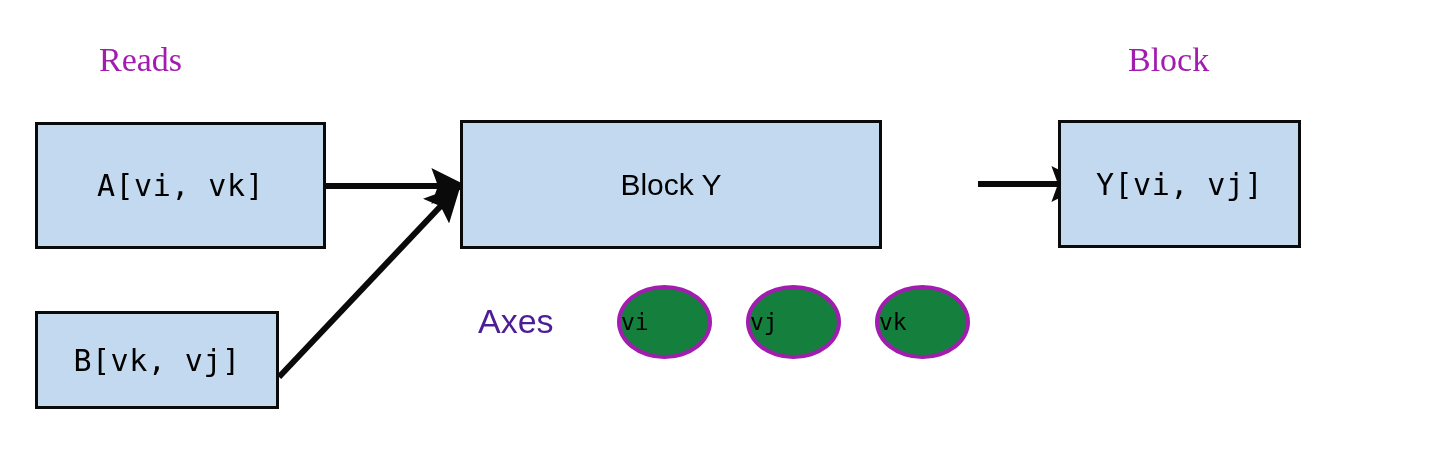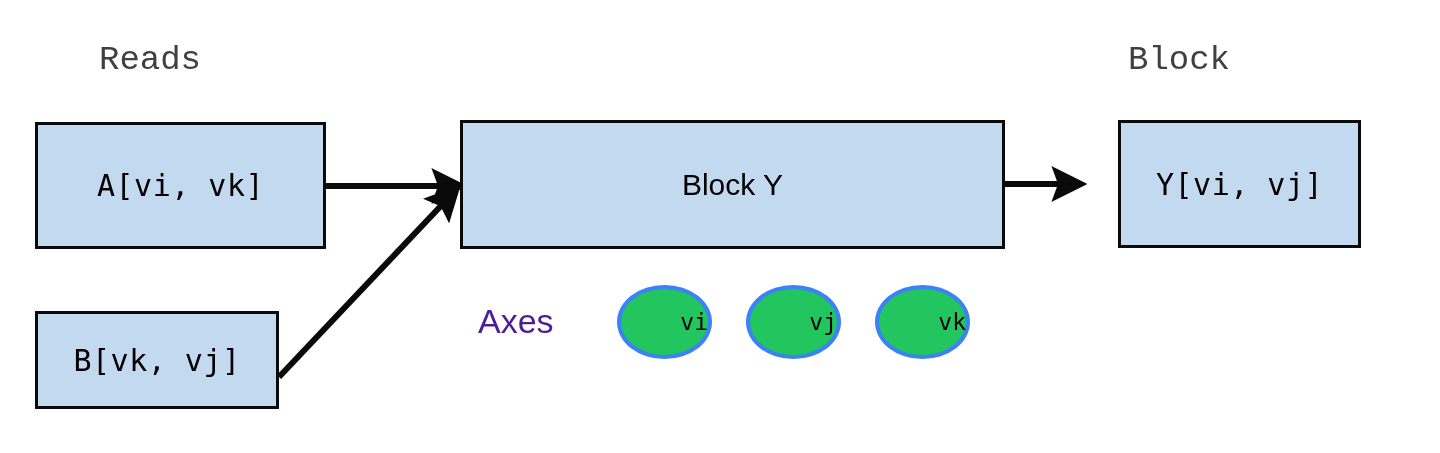--- a/index.html
+++ b/index.html
@@ -41,41 +41,41 @@
     white-space: pre;
   }
   .node-label-sans {
     font-family: "Liberation Sans", sans-serif;
     font-size: 30px;
     color: #000000;
     white-space: pre;
   }
   .section-label {
     position: absolute;
-    font-family: Liberation Mono, monospace;
+    font-family: Liberation Serif, serif;
     font-size: 34px;
-    color: #404040;
+    color: #a21caf;
     white-space: pre;
   }
   .axes-label {
     position: absolute;
     font-family: "Liberation Sans", sans-serif;
     font-size: 34px;
     color: #4c1d95;
     white-space: pre;
   }
   .axis-ellipse {
     position: absolute;
     box-sizing: border-box;
-    background: #22c55e;
-    border: 4px solid #3b82f6;
+    background: #15803d;
+    border: 4px solid #a21caf;
     border-radius: 50%;
     display: flex;
     align-items: center;
-    justify-content: flex-end;
+    justify-content: flex-start;
   }
   .axis-ellipse-label {
     font-family: "DejaVu Sans Mono", "Liberation Mono", monospace;
     font-size: 23px;
     color: #000000;
     white-space: pre;
   }
   .watermark {
     position: absolute;
     font-family: "DejaVu Sans", sans-serif;
@@ -106,25 +106,25 @@
   <div class="section-label" style="left:1128px; top:41px;">Block</div>
 
   <div class="node-box" style="left:35px; top:122px; width:291px; height:127px;">
     <span class="node-label-mono">A[vi, vk]</span>
   </div>
 
   <div class="node-box" style="left:35px; top:311px; width:244px; height:98px;">
     <span class="node-label-mono">B[vk, vj]</span>
   </div>
 
-  <div class="node-box" style="left:460px; top:120px; width:545px; height:129px;">
+  <div class="node-box" style="left:460px; top:120px; width:422px; height:129px;">
     <span class="node-label-sans">Block Y</span>
   </div>
 
-  <div class="node-box" style="left:1118px; top:120px; width:243px; height:128px;text-align:center;">
+  <div class="node-box" style="left:1058px; top:120px; width:243px; height:128px;text-align:center;">
     <span class="node-label-mono">Y[vi, vj]</span>
   </div>
 
   <div class="axes-label" style="left:478px; top:302px;">Axes</div>
 
   <div class="axis-ellipse" style="left:617px; top:285px; width:95px; height:74px;">
     <span class="axis-ellipse-label">vi</span>
   </div>
 
   <div class="axis-ellipse" style="left:746px; top:285px; width:95px; height:74px;">

